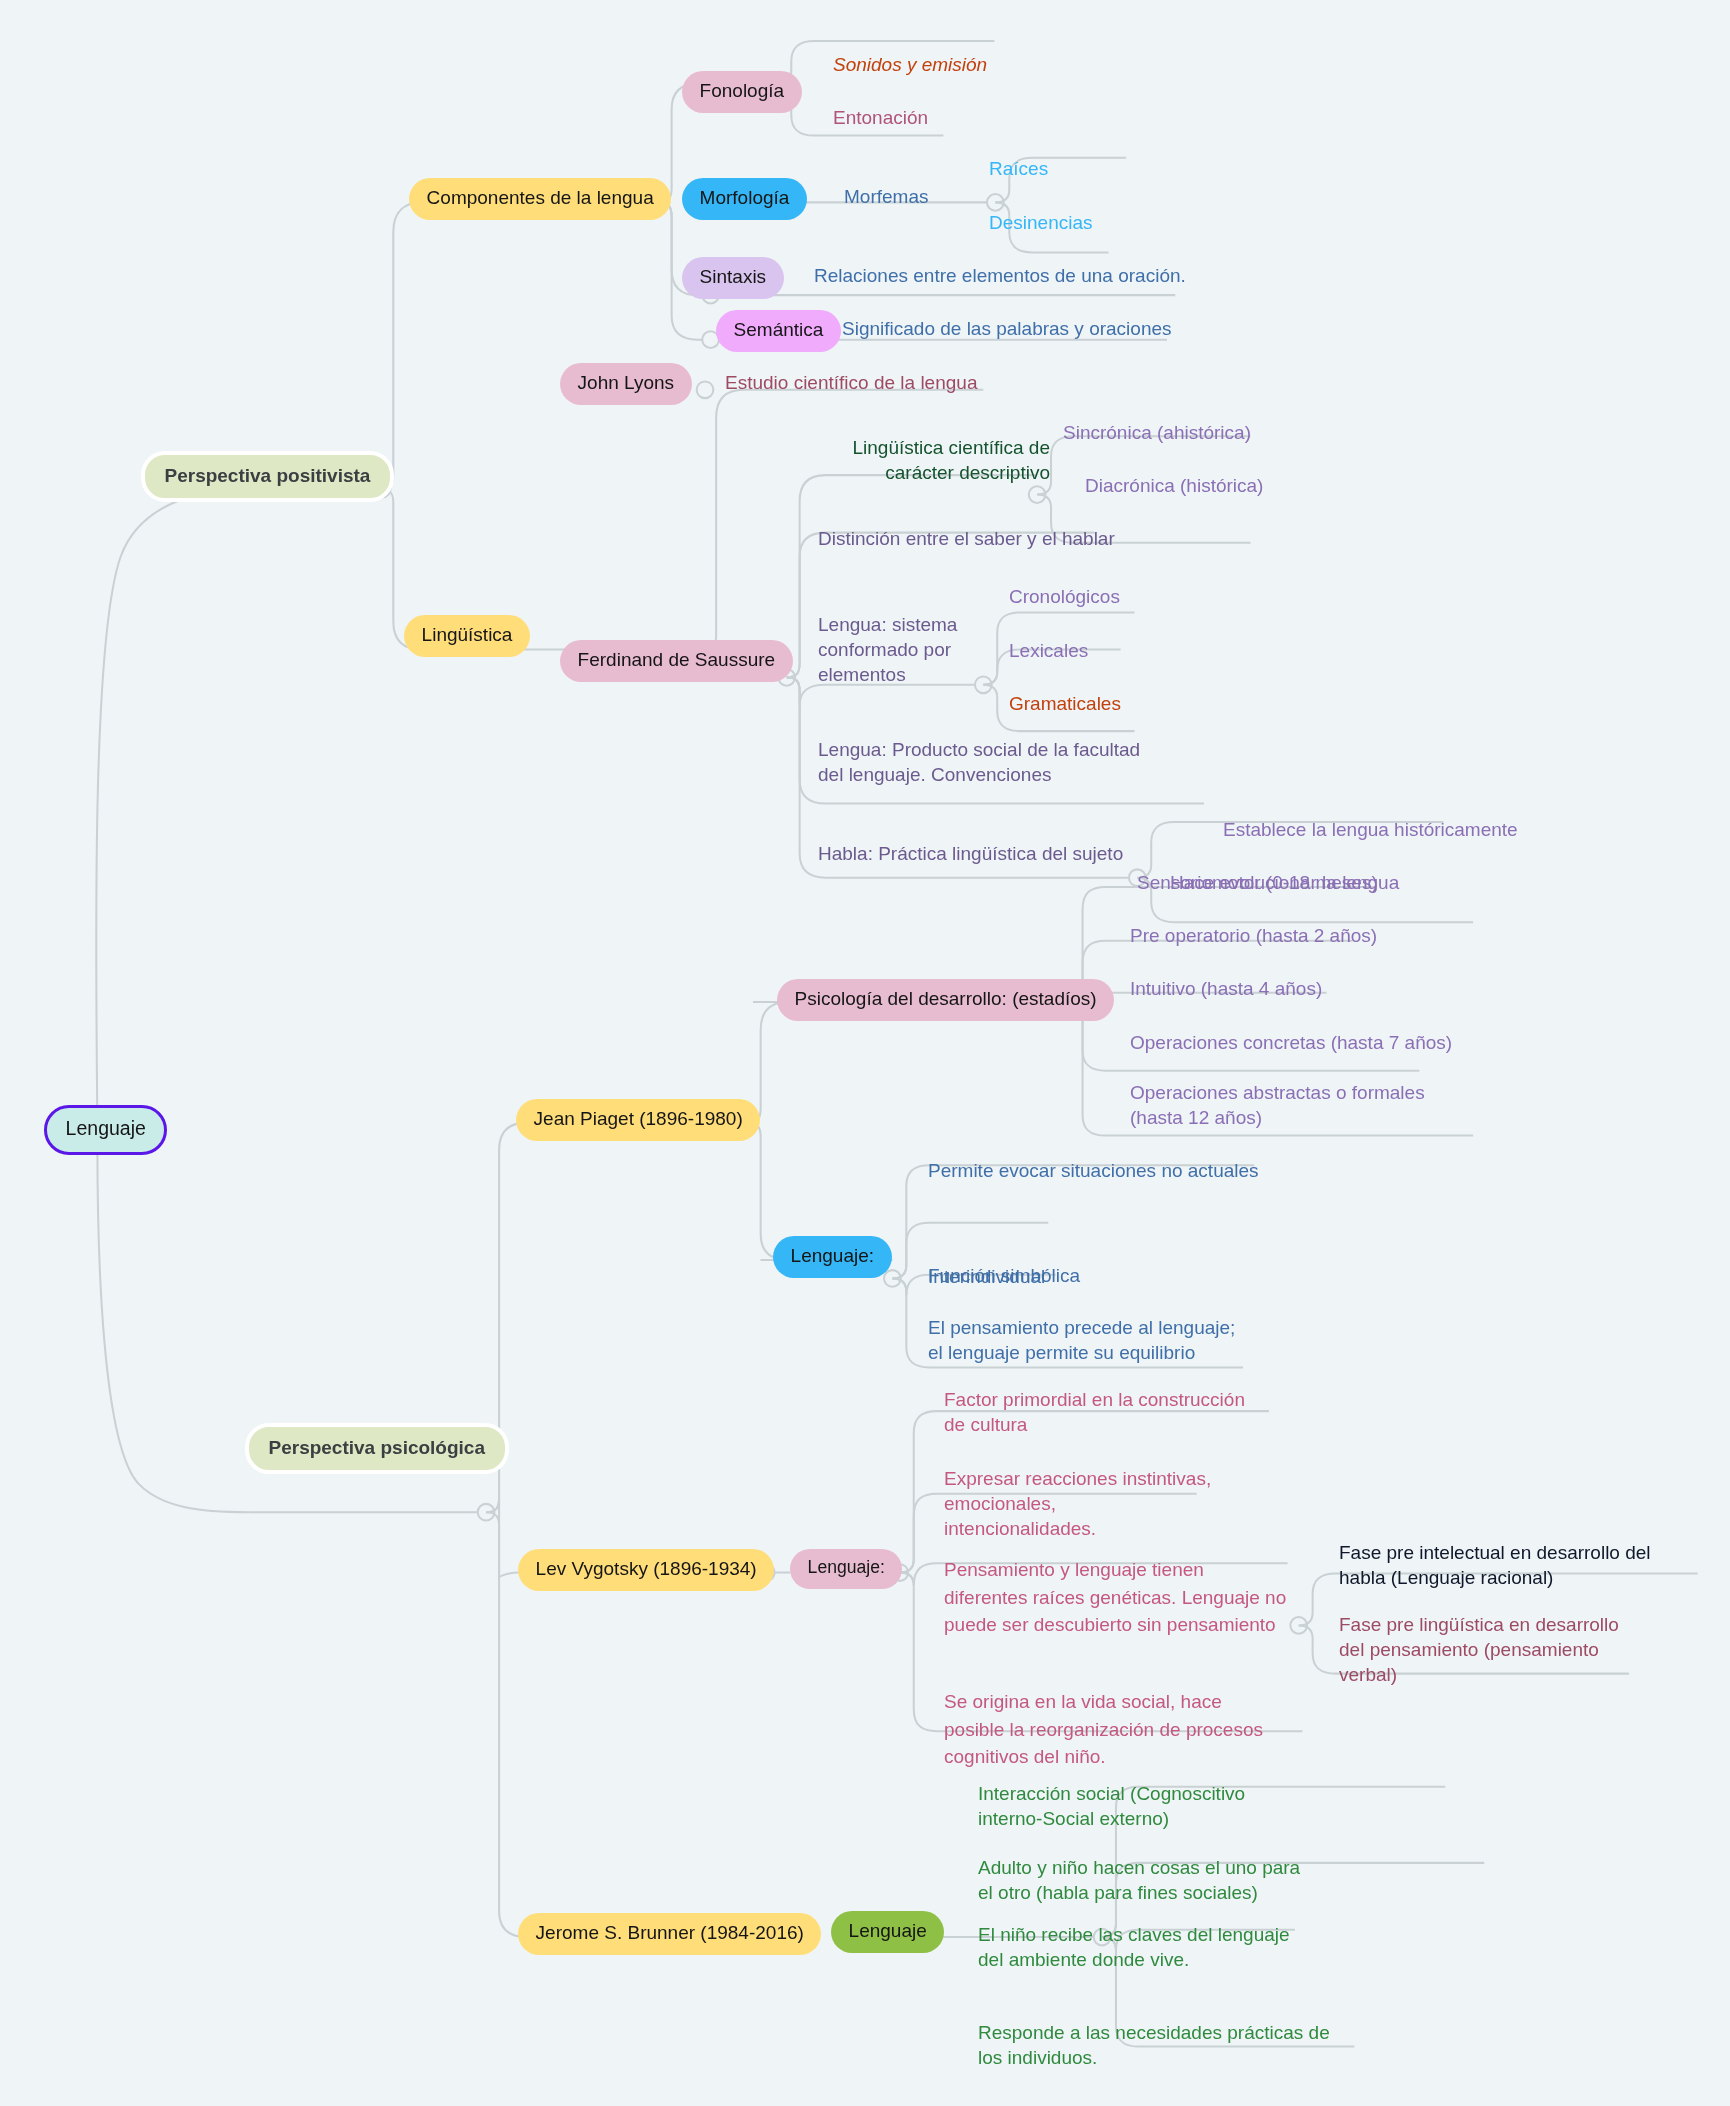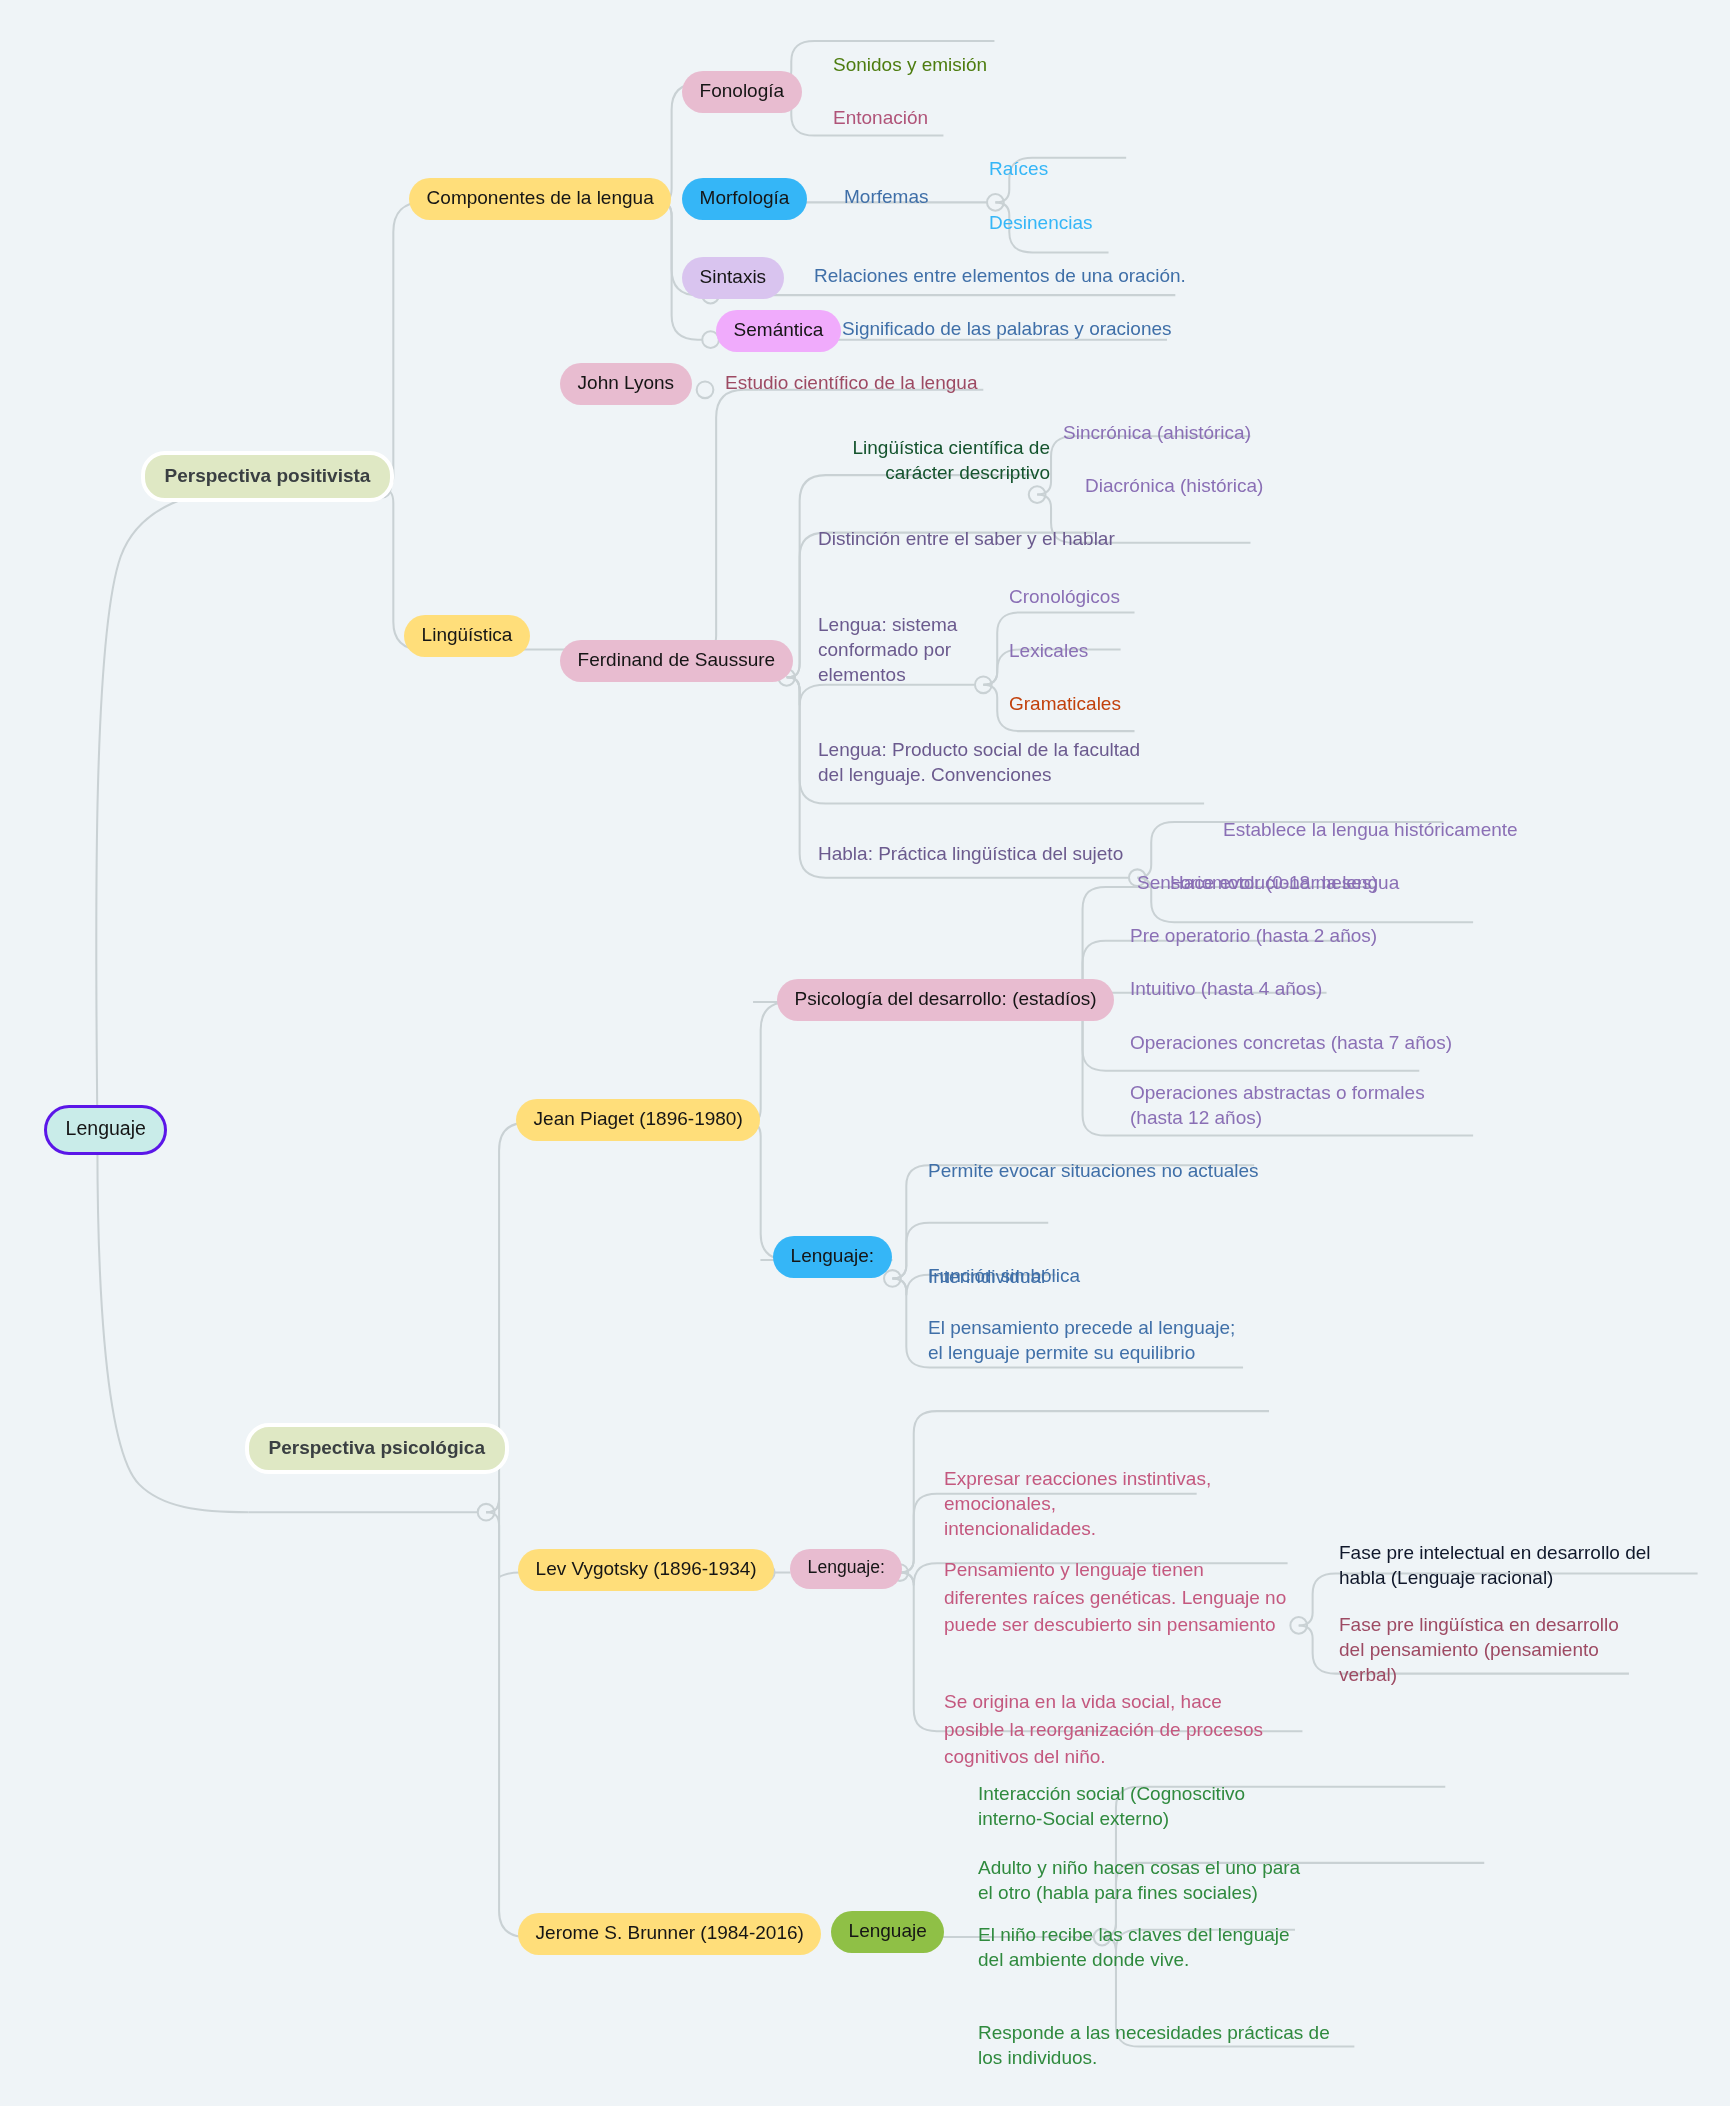--- a/index.html
+++ b/index.html
@@ -154,21 +154,21 @@
 
   <div class="node pill pill-root" style="left:44px;top:1105px;"><span>Lenguaje</span></div>
 
   <div class="node pill pill-outline" style="left:141px;top:451px;background:#dfe8c4;"><span>Perspectiva positivista</span></div>
 
   <div class="node pill pill-outline" style="left:245px;top:1423px;background:#dfe8c4;"><span>Perspectiva psicológica</span></div>
 
   <div class="node pill" style="left:409px;top:178px;background:#ffde7a;"><span>Componentes de la lengua</span></div>
 
   <div class="node pill" style="left:682px;top:71px;background:#e8bcd0;"><span>Fonología</span></div>
-  <div class="node leaf" style="left:833px;top:52px;color:#4d7c0f;width:297px;"><span>Sonidos y emisión</span></div>
+  <div class="node leaf" style="left:833px;top:52px;color:#c2410c;width:297px;font-style:italic;"><span>Sonidos y emisión</span></div>
   <div class="node leaf" style="left:833px;top:105px;color:#b05479;width:278px;"><span>Entonación</span></div>
 
   <div class="node pill" style="left:682px;top:178px;background:#35b6f7;"><span>Morfología</span></div>
   <div class="node leaf" style="left:844px;top:184px;color:#3f6fa8;width:204px;"><span>Morfemas</span></div>
   <div class="node leaf" style="left:989px;top:156px;color:#35b6f7;width:186px;"><span>Raíces</span></div>
   <div class="node leaf" style="left:989px;top:210px;color:#35b6f7;width:204px;"><span>Desinencias</span></div>
 
   <div class="node pill" style="left:682px;top:257px;background:#d9c4ef;"><span>Sintaxis</span></div>
   <div class="node leaf" style="left:814px;top:263px;color:#3f6fa8;width:519px;"><span>Relaciones entre elementos de una oración.</span></div>
 
@@ -212,20 +212,21 @@
   <div class="node pill" style="left:773px;top:1236px;background:#35b6f7;"><span>Lenguaje:</span></div>
 
   <div class="node leaf" style="left:928px;top:1158px;color:#3f6fa8;width:408px;"><span>Permite evocar situaciones no actuales</span></div>
   <div class="node leaf" style="left:928px;top:1264px;color:#3f6fa8;width:278px;"><span>Interindividual</span></div>
   <div class="node leaf" style="left:928px;top:1263px;color:#3f6fa8;width:278px;"><span>Función simbólica</span></div>
   <div class="node leaf two" style="left:928px;top:1315px;color:#3f6fa8;width:315px;"><span>El pensamiento precede al lenguaje; el lenguaje permite su equilibrio</span></div>
 
   <div class="node pill" style="left:518px;top:1549px;background:#ffde7a;"><span>Lev Vygotsky (1896-1934)</span></div>
   <div class="node pill" style="left:790px;top:1549px;background:#e8bcd0;font-size:17.6px;"><span>Lenguaje:</span></div>
 
+  <div class="node leaf two" style="left:944px;top:1387px;color:#c4587f;width:325px;"><span>Factor primordial en la construcción de cultura</span></div>
   <div class="node leaf two" style="left:944px;top:1466px;color:#c4587f;width:269px;"><span>Expresar reacciones instintivas, emocionales, intencionalidades.</span></div>
   <div class="node leaf" style="left:944px;top:1556px;color:#c4587f;width:343px;line-height:1.45;"><span>Pensamiento y lenguaje tienen diferentes raíces genéticas. Lenguaje no puede ser descubierto sin pensamiento</span></div>
   <div class="node leaf two" style="left:1339px;top:1540px;color:#0f172a;width:352px;"><span>Fase pre intelectual en desarrollo del habla (Lenguaje racional)</span></div>
   <div class="node leaf two" style="left:1339px;top:1612px;color:#9d4a63;width:306px;"><span>Fase pre lingüística en desarrollo del pensamiento (pensamiento verbal)</span></div>
   <div class="node leaf" style="left:944px;top:1688px;color:#c4587f;width:334px;line-height:1.45;"><span>Se origina en la vida social, hace posible la reorganización de procesos cognitivos del niño.</span></div>
 
   <div class="node pill" style="left:518px;top:1913px;background:#ffde7a;"><span>Jerome S. Brunner (1984-2016)</span></div>
   <div class="node pill" style="left:831px;top:1911px;background:#8fc046;"><span>Lenguaje</span></div>
 
   <div class="node leaf two" style="left:978px;top:1781px;color:#2f8a3e;width:278px;"><span>Interacción social (Cognoscitivo interno-Social externo)</span></div>

